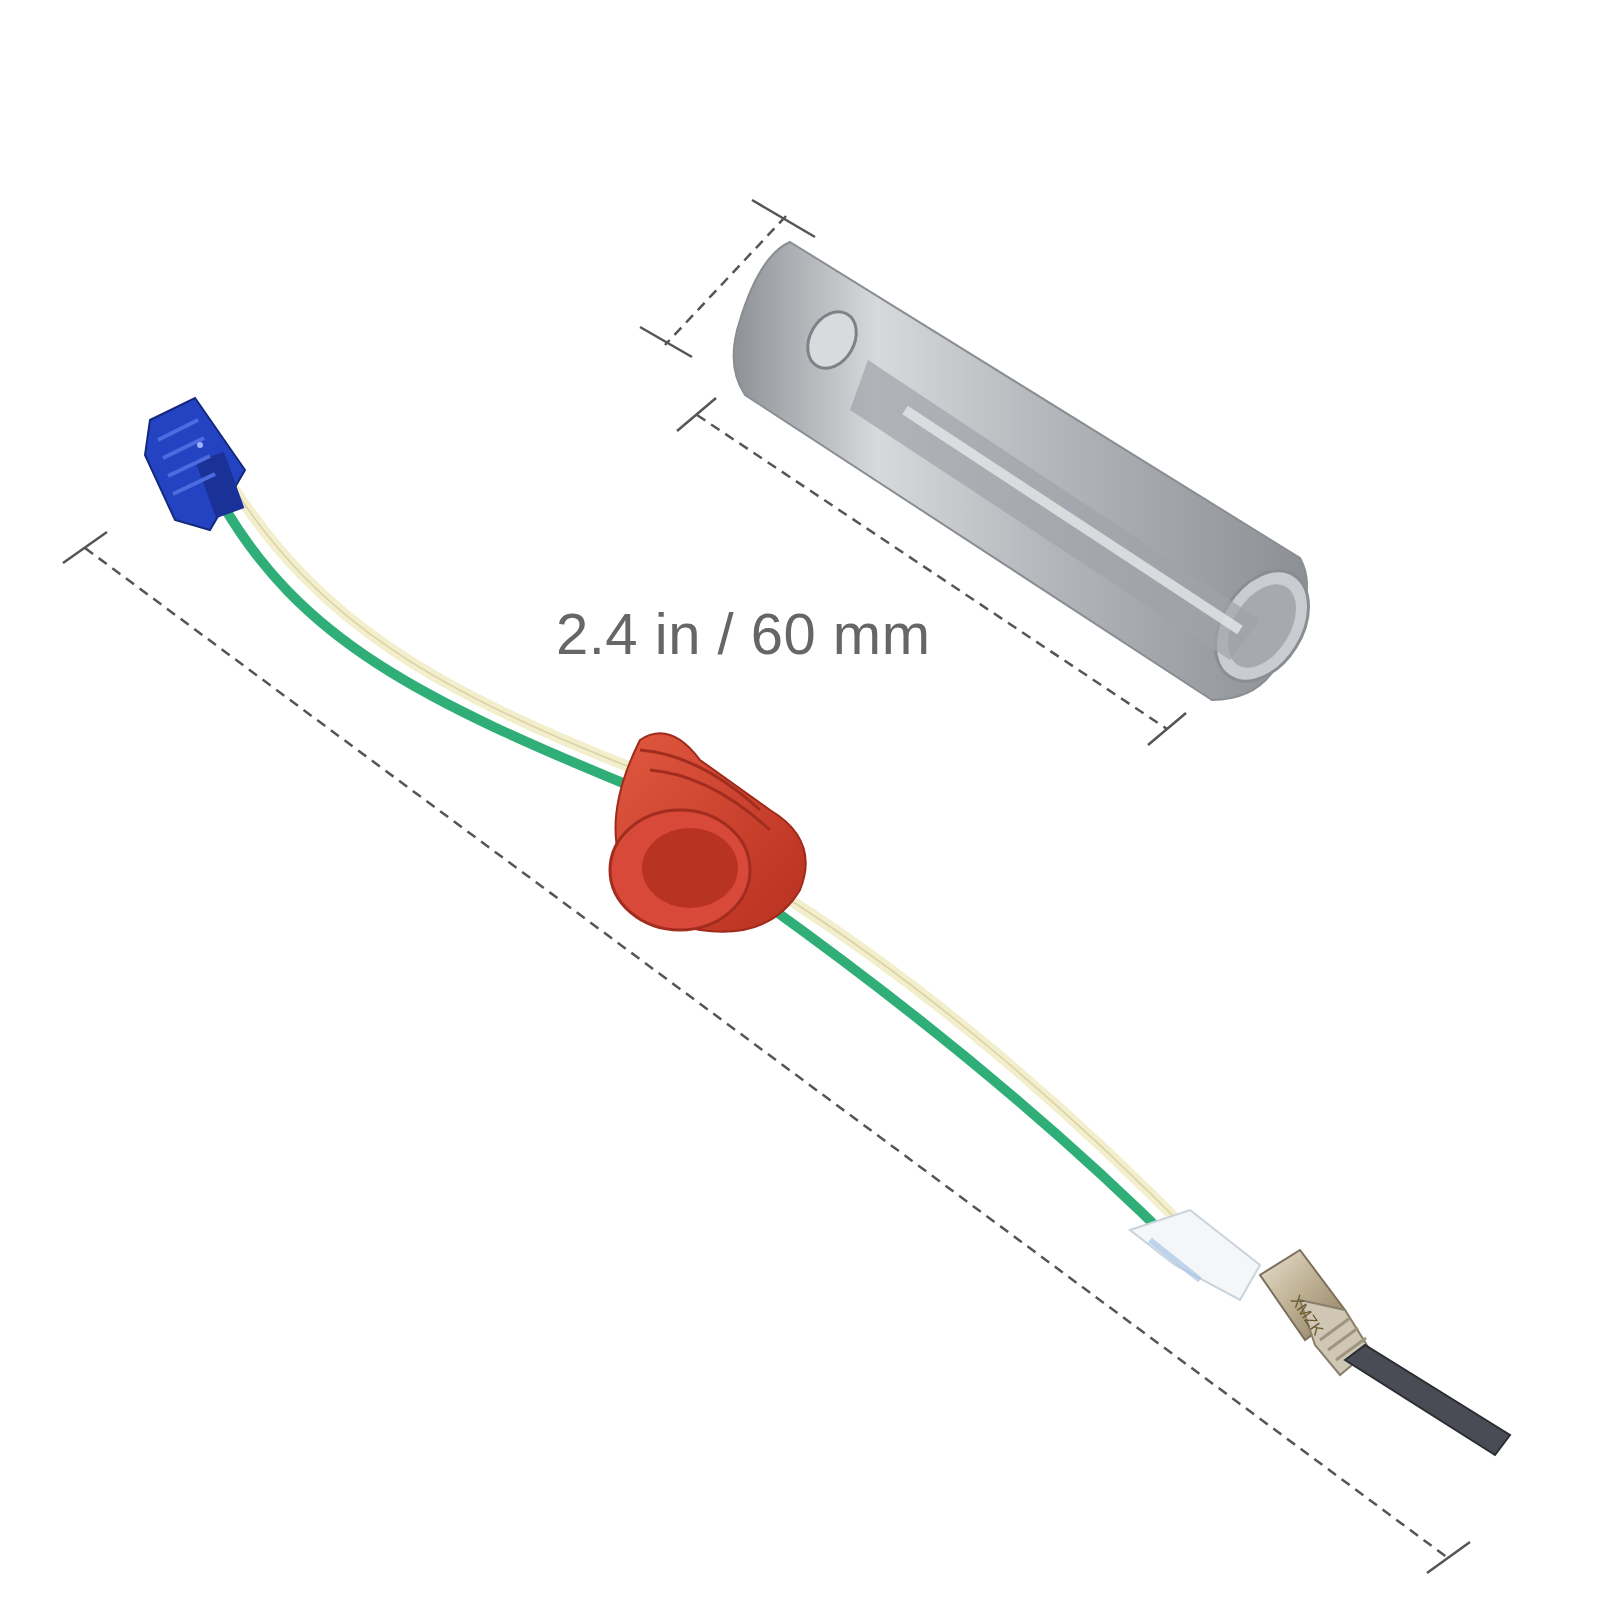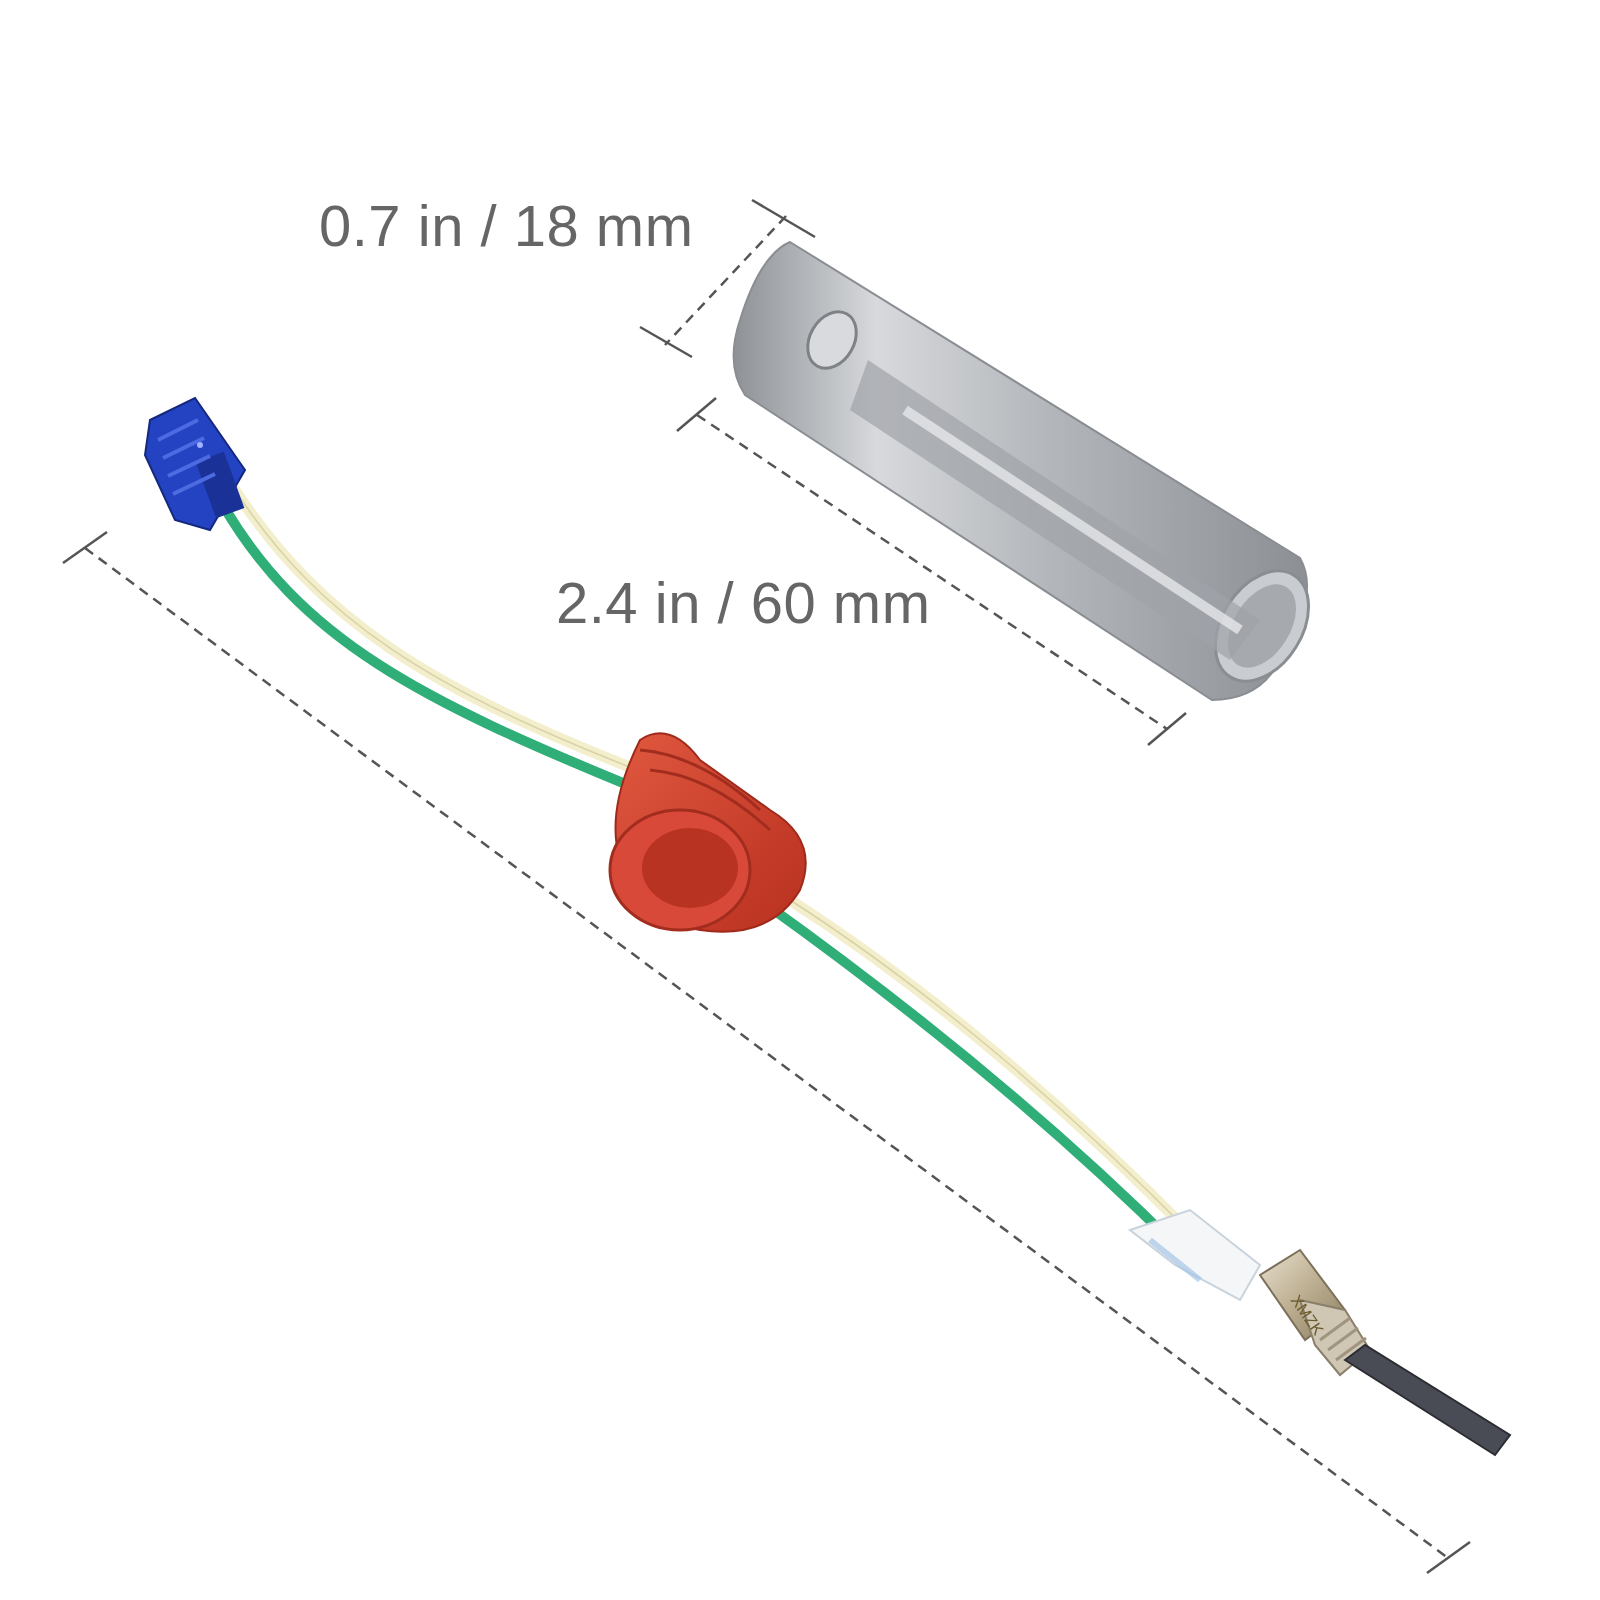--- a/index.html
+++ b/index.html
@@ -98,15 +98,14 @@
       <g stroke="#9e947f" stroke-width="3">
         <line x1="1320" y1="1340" x2="1350" y2="1318"></line>
         <line x1="1328" y1="1350" x2="1358" y2="1328"></line>
         <line x1="1336" y1="1360" x2="1366" y2="1338"></line>
       </g>
       <path d="M1345 1360 L1365 1345 L1510 1435 L1495 1455 Z" fill="#4a4c55" stroke="#2c2d33" stroke-width="2"></path>
       <text x="1290" y="1300" font-family="Liberation Sans, sans-serif" font-size="16" fill="#6b5a2c" transform="rotate(55 1290 1300)">XMZK</text>
     </g>
   </svg>
 
-  <div class="dim-label" style="left:319px; top:192px;">0.7 in / 18 mm</div>
-  <div class="dim-label" style="left:556px; top:569px;">2.4 in / 60 mm</div>
+  <div class="dim-label" style="left:556px; top:600px;">2.4 in / 60 mm</div>
 </div>
 
 </body></html>

